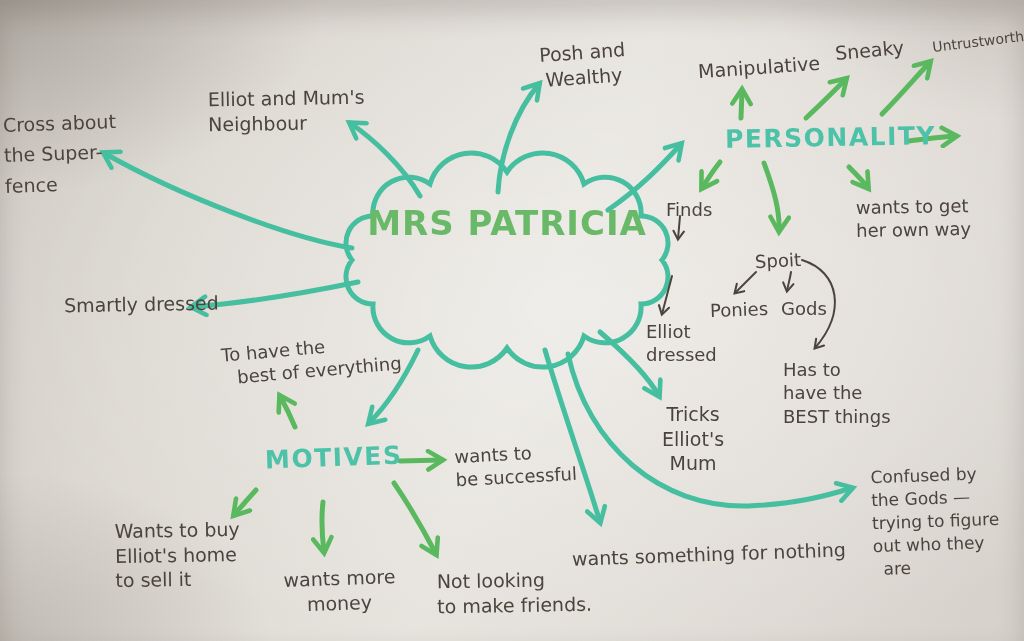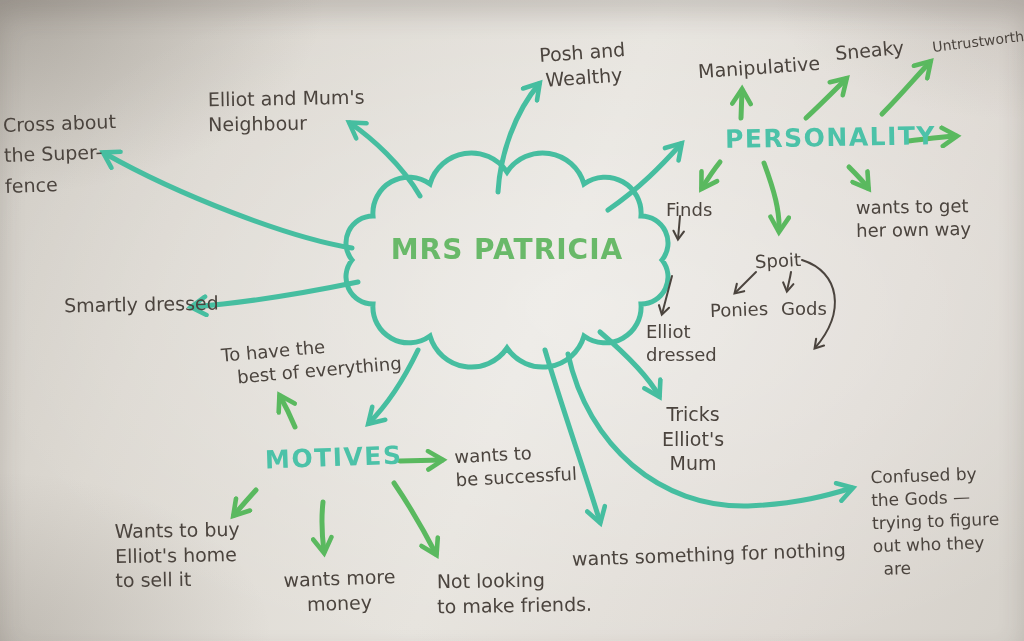--- a/index.html
+++ b/index.html
@@ -16,22 +16,22 @@
   #stage::before{content:"";position:absolute;inset:0;box-shadow:inset 0 14px 26px rgba(60,52,44,.18);pointer-events:none;}
   svg.layer{position:absolute;left:0;top:0;}
   .label{position:absolute;color:#4b443e;line-height:1.3;white-space:nowrap;}
   .label div{white-space:nowrap;}
   .ink19{font-size:19px;}
   .ink18{font-size:18px;}
   .ink17{font-size:17px;line-height:1.35;}
   .ink14{font-size:14px;}
   .heading{font-size:25px;font-weight:bold;letter-spacing:1.5px;color:#4cc2a8;}
   .cloud-title{
-    left:367px;top:226px;width:280px;text-align:center;
-    font-size:28px;font-weight:bold;letter-spacing:1px;line-height:1.72;color:#69b969;
+    left:367px;top:194px;width:280px;text-align:center;
+    font-size:34px;font-weight:bold;letter-spacing:1px;line-height:1.72;color:#69b969;
   }
   .r-1{transform:rotate(-1deg);} .r-2{transform:rotate(-2deg);}
   .r-3{transform:rotate(-3deg);} .r-4{transform:rotate(-4deg);}
   .r-5{transform:rotate(-5deg);} .r-7{transform:rotate(-7deg);}
   .ctr{text-align:center;}
 </style>
 </head>
 <body>
 
 <div id="stage">
@@ -126,20 +126,25 @@
 
   <div class="label ink18 r-2" style="left:710px;top:298px;">Ponies</div>
 
   <div class="label ink18" style="left:781px;top:297px;">Gods</div>
 
   <div class="label ink18 r-1" style="left:856px;top:195px;">
     <div>wants to get</div>
     <div>her own way</div>
   </div>
 
+  <div class="label ink18" style="left:783px;top:358px;">
+    <div>Has to</div>
+    <div>have the</div>
+    <div>BEST things</div>
+  </div>
 
   <div class="label cloud-title">
     <div>MRS PATRICIA</div>
   </div>
 
   <div class="label ink19 r-1" style="left:64px;top:292px;">Smartly dressed</div>
 
   <div class="label ink18 r-5" style="left:222px;top:336px;">
     <div>To have the</div>
     <div style="padding-left:14px;">best of everything</div>

